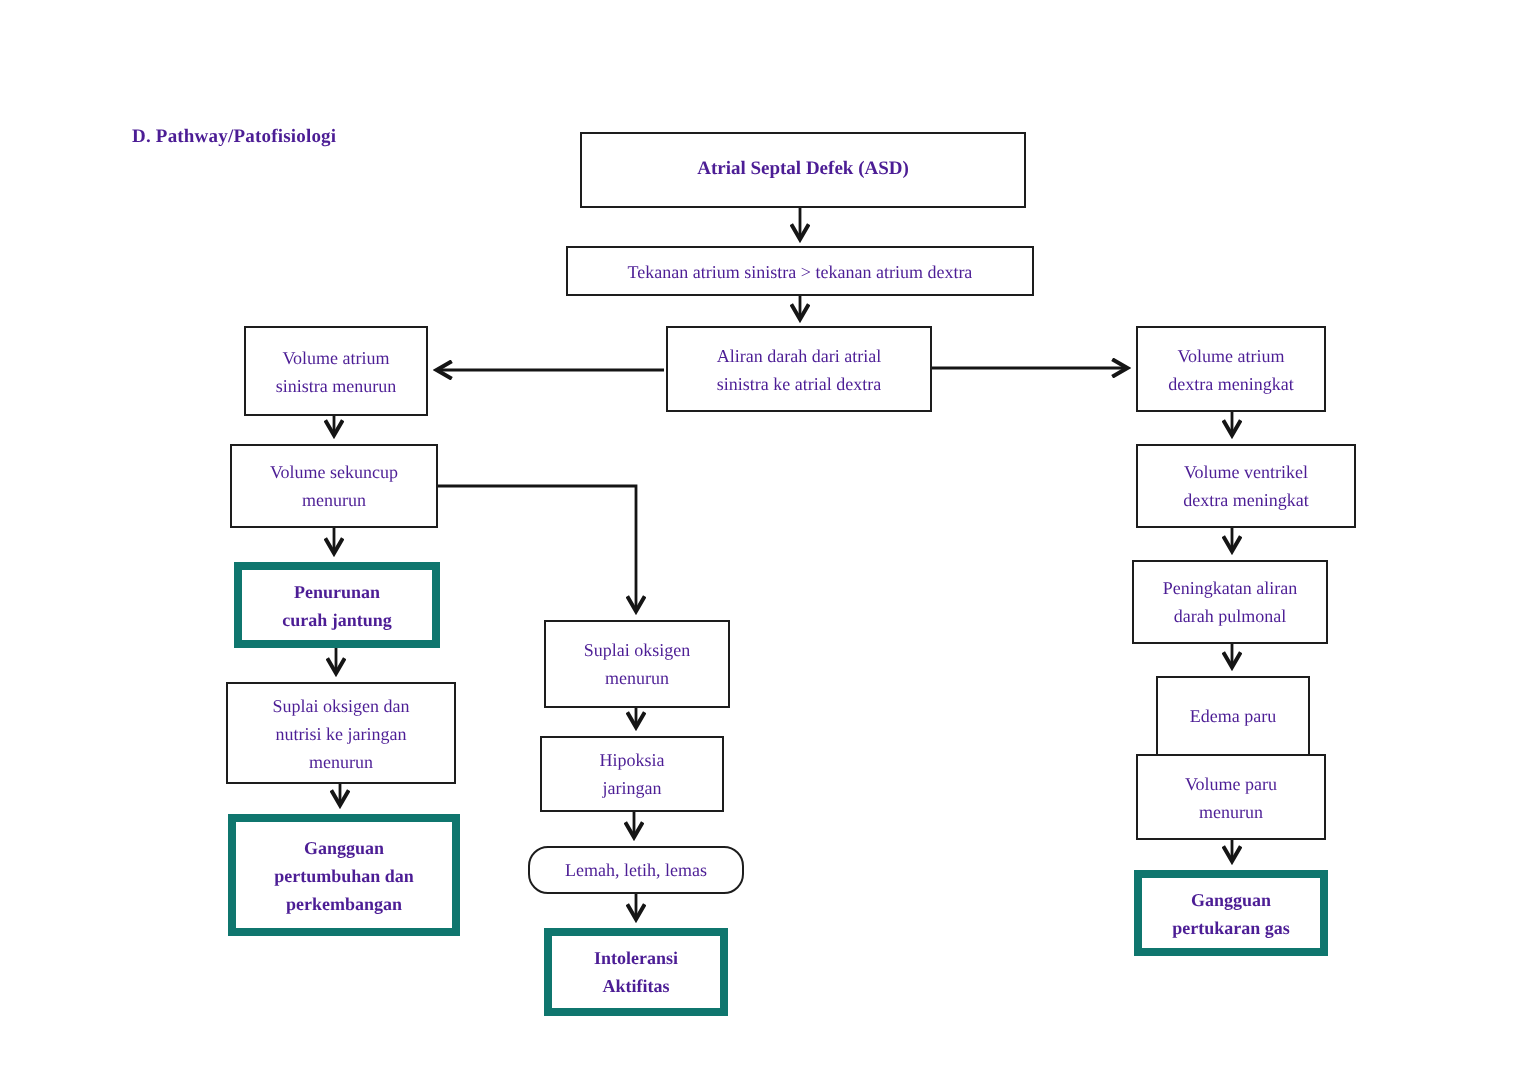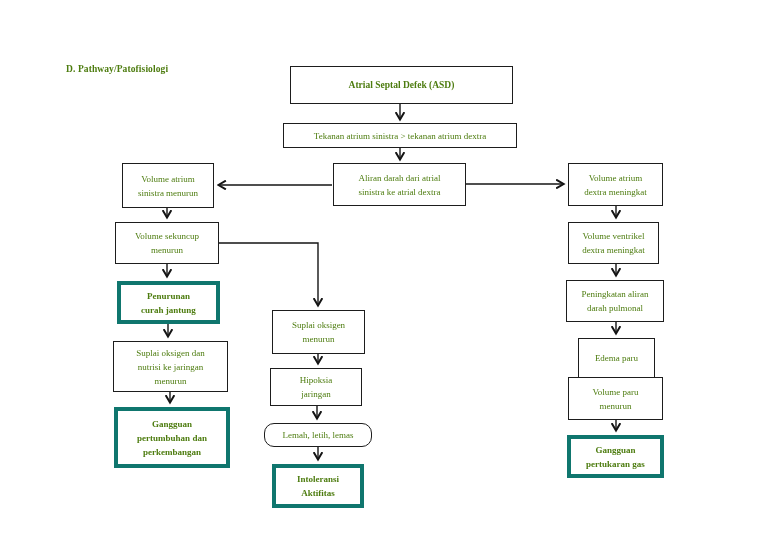--- a/index.html
+++ b/index.html
@@ -1,21 +1,21 @@
 <!DOCTYPE html>
 <html><head>
 <meta charset="utf-8">
 <style>
   html,body{margin:0;padding:0;background:#ffffff;}
   #canvas{
     position:relative;
     width:768px;height:543px;
     background:#ffffff;
     font-family:"Liberation Serif","DejaVu Serif",serif;
-    color:#4d7c0f;
+    color:#4c1d95;
     overflow:hidden;
   }
   #heading{
     position:absolute;left:66px;top:64px;
     font-size:9.5px;font-weight:bold;letter-spacing:.1px;
   }
   .node{
     position:absolute;
     box-sizing:border-box;
     display:flex;align-items:center;justify-content:center;
@@ -103,21 +103,21 @@
 jaringan</div>
 
   <div class="node" style="left:264px;top:423px;width:108px;height:24px;border-radius:10px;">Lemah, letih, lemas</div>
 
   <div class="node red" style="left:272px;top:464px;width:92px;height:44px;">Intoleransi
 Aktifitas</div>
 
   <div class="node" style="left:568px;top:163px;width:95px;height:43px;">Volume atrium
 dextra meningkat</div>
 
-  <div class="node" style="left:568px;top:222px;width:91px;height:42px;">Volume ventrikel
+  <div class="node" style="left:568px;top:222px;width:110px;height:42px;">Volume ventrikel
 dextra meningkat</div>
 
   <div class="node" style="left:566px;top:280px;width:98px;height:42px;">Peningkatan aliran
 darah pulmonal</div>
 
   <div class="node" style="left:578px;top:338px;width:77px;height:40px;">Edema paru</div>
 
   <div class="node" style="left:568px;top:377px;width:95px;height:43px;">Volume paru
 menurun</div>
 

